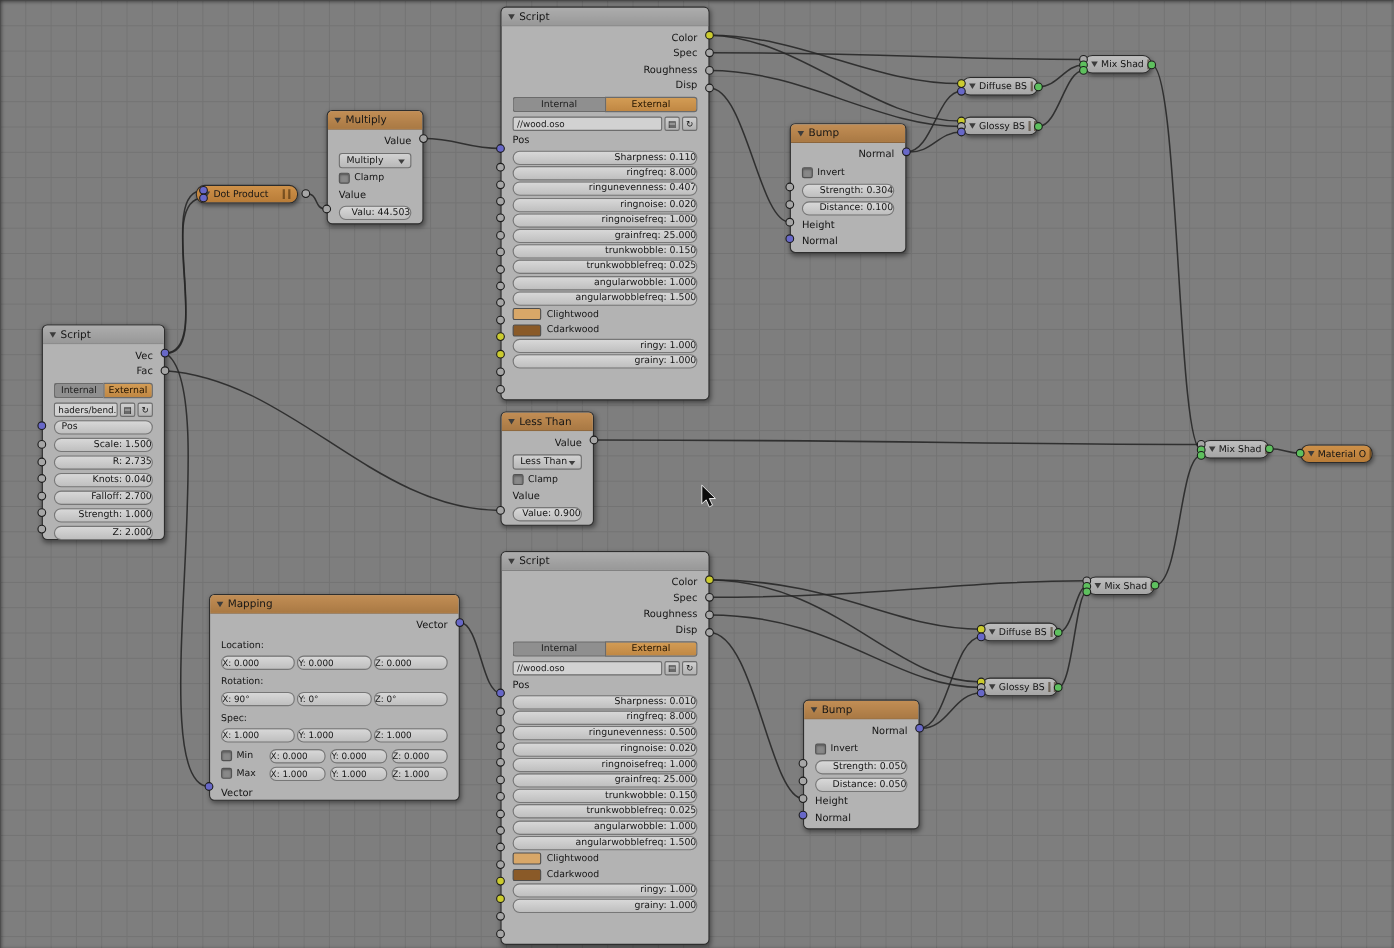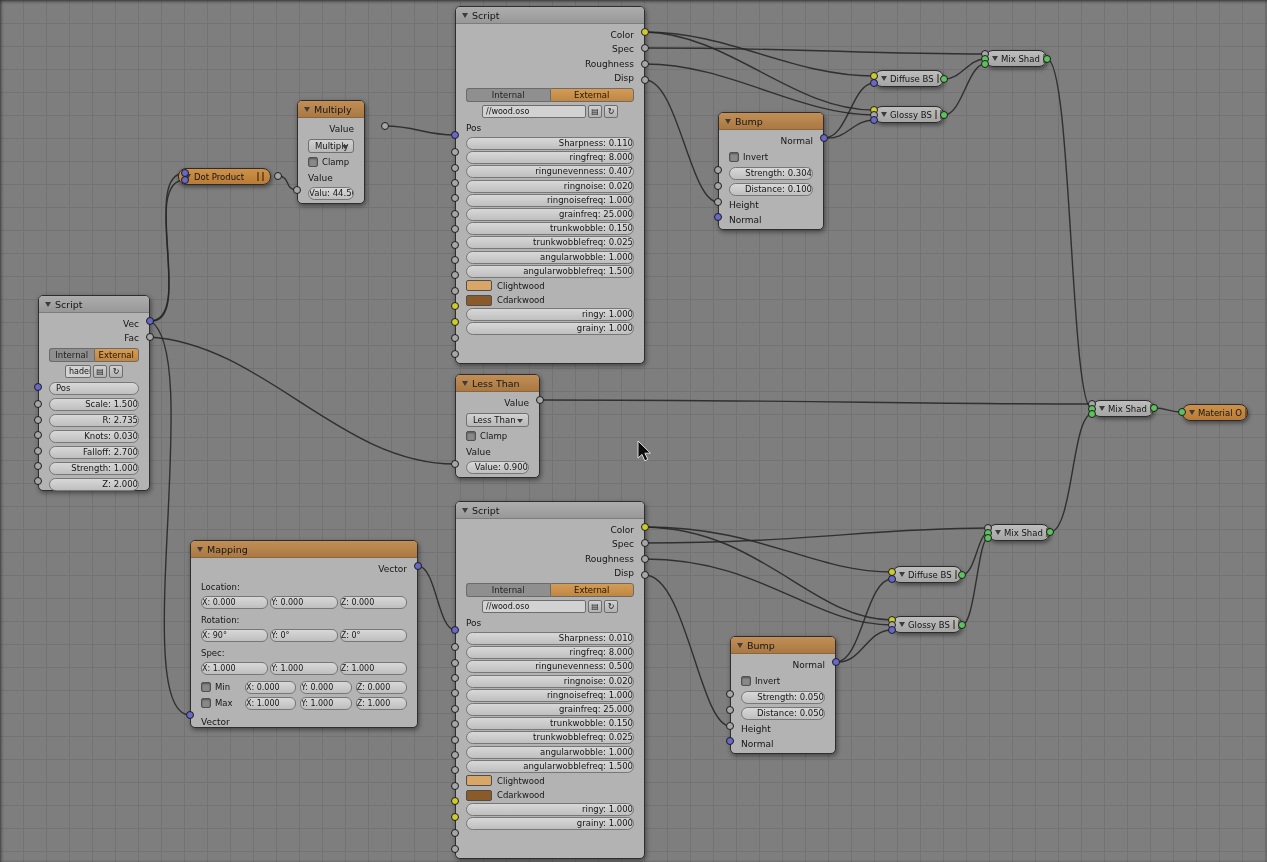--- a/index.html
+++ b/index.html
@@ -25,21 +25,21 @@
     background:linear-gradient(#d8d8d8,#bfbfbf);border:1px solid #777;border-radius:7px;
     position:relative;overflow:hidden;white-space:nowrap}
   .tight .slider{margin:1.2px 0}
   .pos-pill{height:13px;line-height:11px;margin:3px 0;background:linear-gradient(#d8d8d8,#bfbfbf);
     border:1px solid #777;border-radius:7px;font-size:8.5px;padding:0 6px}
   .tabs{display:flex;height:14px;margin:3px 0 2px}
   .tab{flex:1;text-align:center;line-height:12px;font-size:8.5px;background:#8f8f8f;border:1px solid #6b6b6b;color:#222}
   .tab:first-child{border-radius:3px 0 0 3px;border-right:none}
   .tab:last-child{border-radius:0 3px 3px 0}
   .tab.sel{background:linear-gradient(#d39c55,#c08743);color:#241500}
-  .frow{display:flex;gap:2px;height:14px;margin:3px 16px;}
+  .frow{display:flex;gap:2px;height:14px;margin:3px 0;align-items:center}
   .file{flex:1;height:13px;line-height:11px;background:#d2d2d2;border:1px solid #6d6d6d;border-radius:2px;
     font-size:8px;padding:0 3px;overflow:hidden;white-space:nowrap}
   .fbtn{width:14px;height:13px;line-height:11px;text-align:center;background:linear-gradient(#d0d0d0,#b2b2b2);
     border:1px solid #6d6d6d;border-radius:2px;font-size:8px}
   .dd{height:14px;line-height:12px;margin:3px 0;background:linear-gradient(#d2d2d2,#b8b8b8);
     border:1px solid #707070;border-radius:3px;font-size:8.5px;padding:0 6px;position:relative}
   .dd::after{content:"";position:absolute;right:5px;top:5px;border-left:3px solid transparent;border-right:3px solid transparent;border-top:4px solid #3e3e3e}
   .cbrow{display:flex;align-items:center;gap:4px;height:13px;margin:3px 0;font-size:8.5px}
   .cb{width:10px;height:10px;background:#898989;border:1px solid #525252;border-radius:2px;
     box-shadow:inset 0 1px 2px rgba(0,0,0,.4);flex:0 0 auto}
@@ -117,34 +117,34 @@
         <div class="tab sel">External</div>
       </div>
       <div class="frow">
         <div class="file">haders/bend.osl</div>
         <div class="fbtn">▤</div>
         <div class="fbtn">↻</div>
       </div>
       <div class="pos-pill">Pos</div>
       <div class="slider">Scale: 1.500</div>
       <div class="slider">R: 2.735</div>
-      <div class="slider">Knots: 0.030</div>
+      <div class="slider">Knots: 0.040</div>
       <div class="slider">Falloff: 2.700</div>
       <div class="slider">Strength: 1.000</div>
       <div class="slider">Z: 2.000</div>
     </div>
   </div>
 
   <div class="pill o" style="left:178px;top:168px;width:93px">
     <span class="tri"></span>
     <span>Dot Product</span>
     <span class="bars"></span>
   </div>
 
-  <div class="node" style="left:297px;top:100px;width:68px;height:104px">
+  <div class="node" style="left:297px;top:100px;width:88px;height:104px">
     <div class="hdr o">
       <span class="tri"></span>
       <span>Multiply</span>
     </div>
     <div class="body">
       <div class="orow">Value</div>
       <div class="dd">Multiply</div>
       <div class="cbrow">
         <span class="cb"></span>
         <span>Clamp</span>

